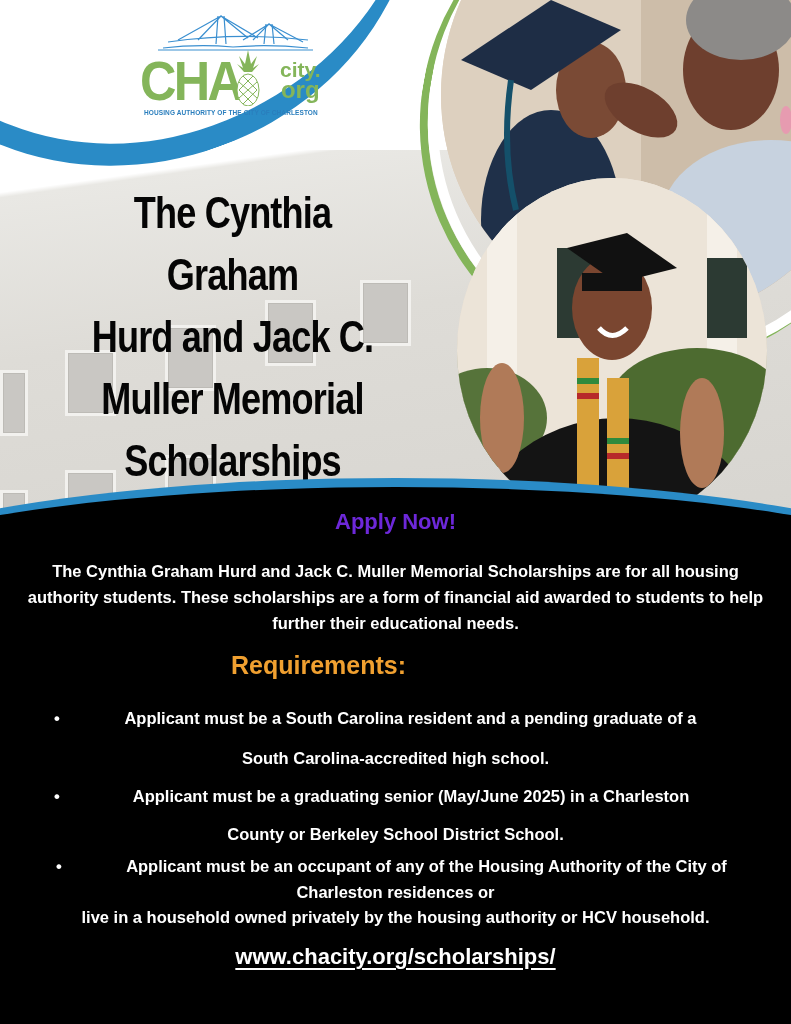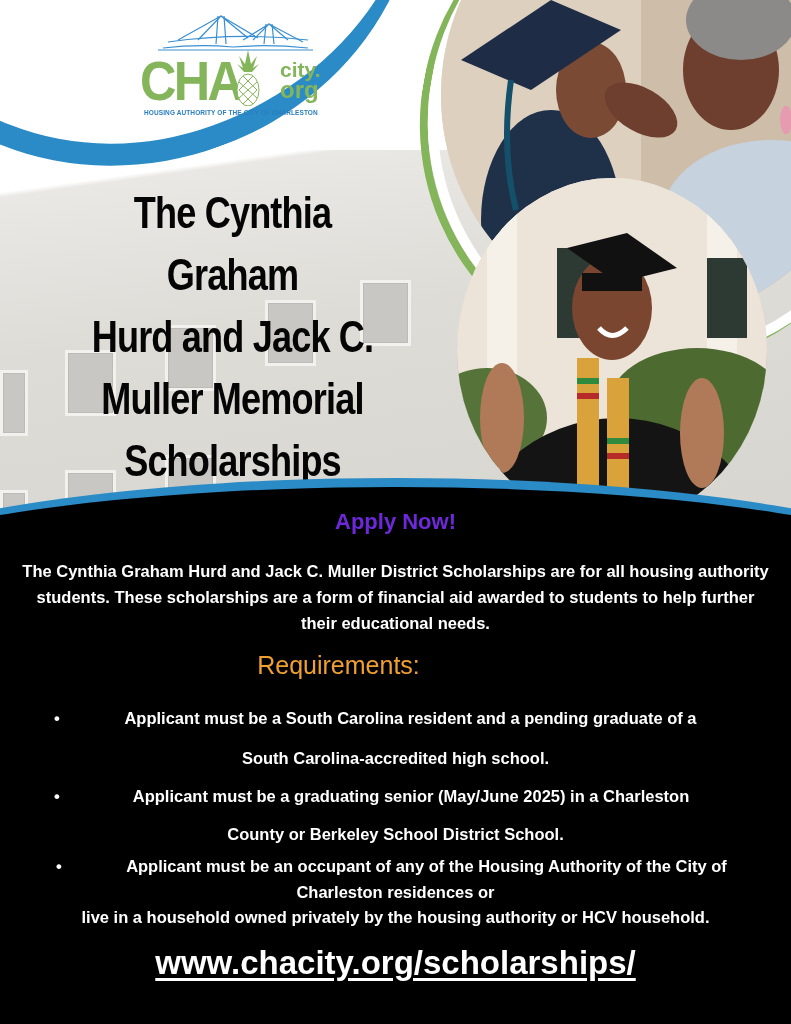--- a/index.html
+++ b/index.html
@@ -6,36 +6,36 @@
   body { width:791px; height:1024px; position:relative; overflow:hidden; background:#ffffff; font-family:"Liberation Sans", sans-serif; }
   .bg-building { position:absolute; left:0; top:150px; width:791px; height:420px;
     background:
       linear-gradient(172deg, #ffffff 0%, #ffffff 8%, #e9e8e4 9%, #dedcd7 40%, #d6d4cf 100%); }
   .bg-building .win { position:absolute; background:#c9c7c3; border:3px solid #f2f1ee; box-shadow: inset 0 0 0 1px #bdbbb6; }
   .blue-swoosh { position:absolute; left:-160px; top:-360px; width:560px; height:500px; border-radius:50%;
     border-bottom:22px solid #2a8bc6; border-left:22px solid #2a8bc6; transform:rotate(-20deg); }
   .logo { position:absolute; left:140px; top:10px; width:190px; height:110px; }
   .logo .bridge { position:absolute; left:18px; top:0; width:155px; height:45px; }
   .logo .cha { position:absolute; left:0; top:38px; font-family:"Liberation Sans", sans-serif; font-weight:bold; font-size:56px; color:#84b55a; letter-spacing:-3px; transform:scaleX(0.9); transform-origin:left; }
-  .logo .cityorg { position:absolute; left:140px; top:50px; color:#84b55a; font-weight:bold; font-size:21px; line-height:20px; text-align:left; }
+  .logo .cityorg { position:absolute; left:140px; top:50px; color:#84b55a; font-weight:bold; font-size:21px; line-height:20px; text-align:center; }
   .logo .tag { position:absolute; left:4px; top:99px; font-size:6.5px; font-weight:bold; color:#2a7ebd; white-space:nowrap; letter-spacing:0.1px; }
   .title { position:absolute; left:40px; top:182px; width:385px; text-align:center; font-family:"Liberation Sans", sans-serif; font-weight:bold; font-size:44px; line-height:62px; color:#050505; transform:scaleX(0.82); transform-origin:center top; letter-spacing:-1px; }
   .circle-top { position:absolute; left:441px; top:-130px; width:430px; height:450px; border-radius:50%; overflow:hidden;
     background:linear-gradient(120deg, #e8dccb 0%, #d7c6b0 40%, #c9b49c 60%, #e2d6c8 100%); }
   .ring-green { position:absolute; left:420px; top:-120px; width:460px; height:470px; border-radius:50%; border:8px solid #84b55a; border-right-color:transparent; border-top-color:transparent; transform:rotate(10deg); }
   .ring-white { position:absolute; left:428px; top:-124px; width:452px; height:466px; border-radius:50%; border:10px solid #ffffff; border-right-color:transparent; border-top-color:transparent; transform:rotate(10deg);}
   .circle-bottom { position:absolute; left:457px; top:178px; width:310px; height:345px; border-radius:50%; overflow:hidden;
     background:linear-gradient(180deg, #efe8df 0%, #e2d8cc 45%, #4f6a35 70%, #2e3a22 100%); }
   .dark-panel { position:absolute; left:-200px; top:478px; width:1191px; height:900px; border-radius:50%/120px; background:#000; border-top:9px solid #2a8bc6; }
   .apply { position:absolute; left:0; top:509px; width:791px; text-align:center; font-weight:bold; font-size:22px; color:#6d28d9; }
   .intro { position:absolute; left:20px; top:558px; width:751px; text-align:center; font-weight:bold; font-size:16.5px; line-height:26px; color:#fff; }
-  .req-title { position:absolute; left:0; top:651px; width:637px; text-align:center; font-weight:normal; font-size:25px; color:#f0a030;margin-left:20px; }
+  .req-title { position:absolute; left:0; top:651px; width:637px; text-align:center; font-weight:bold; font-size:25px; color:#f0a030; }
   .req { position:absolute; left:0; width:791px; color:#fff; font-weight:bold; font-size:16.5px; text-align:center; }
   .req .bullet { position:absolute; left:54px; }
-  .url { position:absolute; left:0; top:944px; width:791px; text-align:center; font-weight:bold; font-size:33px; color:#fff; text-decoration:underline; text-underline-offset:4px; }
+  .url { position:absolute; left:0; top:944px; width:791px; text-align:center; font-weight:bold; font-size:22px; color:#fff; text-decoration:underline; text-underline-offset:4px; }
 </style>
 </head>
 <body>
 
 <div class="bg-building">
   <div class="win" style="left:0;top:220px;width:22px;height:60px;"></div>
   <div class="win" style="left:65px;top:200px;width:45px;height:60px;"></div>
   <div class="win" style="left:165px;top:175px;width:45px;height:60px;"></div>
   <div class="win" style="left:265px;top:150px;width:45px;height:60px;"></div>
   <div class="win" style="left:360px;top:130px;width:45px;height:60px;"></div>
@@ -119,21 +119,21 @@
     <rect x="150" y="275" width="22" height="6" fill="#b72a2a"></rect>
     <ellipse cx="45" cy="240" rx="22" ry="55" fill="#b07a58"></ellipse>
     <ellipse cx="245" cy="255" rx="22" ry="55" fill="#b07a58"></ellipse>
   </svg>
 </div>
 
 <div class="dark-panel"></div>
 
 <div class="apply">Apply Now!</div>
 
-<div class="intro">The Cynthia Graham Hurd and Jack C. Muller District Scholarships are for all housing authority students. These scholarships are a form of financial aid awarded to students to help further their educational needs.</div>
+<div class="intro">The Cynthia Graham Hurd and Jack C. Muller Memorial Scholarships are for all housing authority students. These scholarships are a form of financial aid awarded to students to help further their educational needs.</div>
 
 <div class="req-title">Requirements:</div>
 
 <div class="req" style="top:709px;">
   <span class="bullet">•</span>
   <div style="padding-left:30px;">Applicant must be a South Carolina resident and a pending graduate of a</div>
 </div>
 <div class="req" style="top:749px;">
   <div>South Carolina-accredited high school.</div>
 </div>

